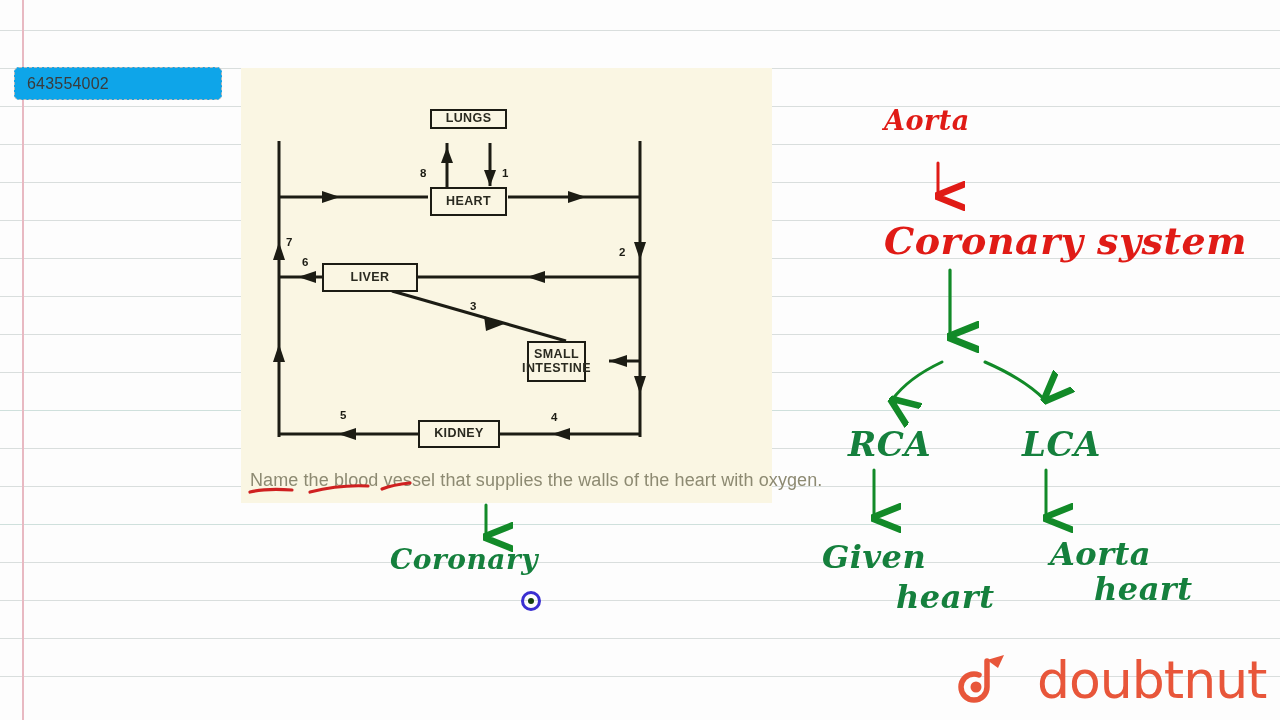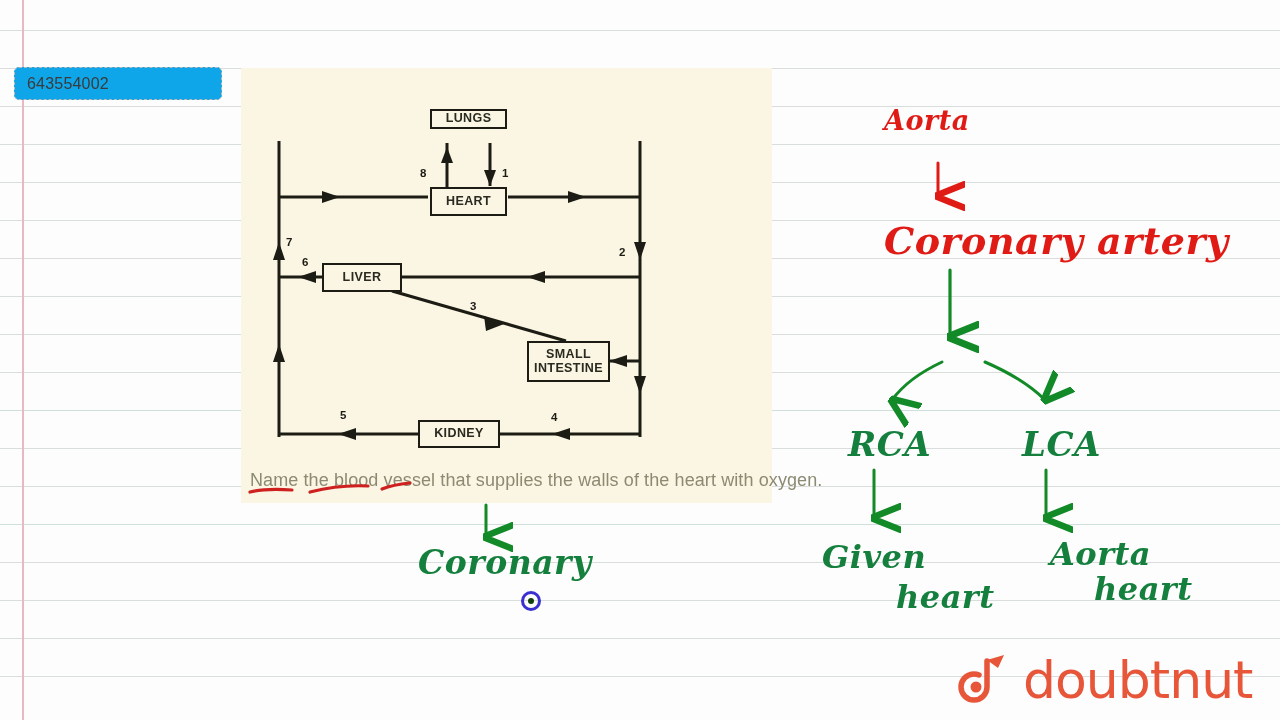--- a/index.html
+++ b/index.html
@@ -167,21 +167,21 @@
     left: 957px;
     top: 650px;
     display: flex;
     align-items: center;
     z-index: 15;
   }
   #logo-word {
     font-size: 52px;
     color: #e8563a;
     letter-spacing: -1px;
-    margin-left: 8px;
+    margin-left: 22px;
     font-family: "DejaVu Sans", sans-serif;
   }
 </style>
 </head>
 <body>
 
 <div id="paper">
   <div class="rule-line" style="top:106px"></div>
   <div class="rule-line" style="top:144px"></div>
   <div class="rule-line" style="top:182px"></div>
@@ -284,25 +284,25 @@
 </svg>
 
 <div class="org-box" style="left:430px; top:109px; width:77px; height:20px;">
   <span>LUNGS</span>
 </div>
 
 <div class="org-box" style="left:430px; top:187px; width:77px; height:29px;">
   <span>HEART</span>
 </div>
 
-<div class="org-box" style="left:322px; top:263px; width:80px; height:29px;">
+<div class="org-box" style="left:322px; top:263px; width:96px; height:29px;">
   <span>LIVER</span>
 </div>
 
-<div class="org-box" style="left:527px; top:341px; width:83px; height:41px;">
+<div class="org-box" style="left:527px; top:341px; width:59px; height:41px;">
   <span>SMALL</span>
   <span>INTESTINE</span>
 </div>
 
 <div class="org-box" style="left:418px; top:420px; width:82px; height:28px;">
   <span>KIDNEY</span>
 </div>
 
 <div class="flow-num" style="left:502px; top:167px;">1</div>
 <div class="flow-num" style="left:619px; top:246px;">2</div>
@@ -347,33 +347,33 @@
   </g>
 
   <g stroke="#128a28" stroke-width="3" fill="none" stroke-linecap="round">
     <line x1="874" y1="470" x2="874" y2="518" marker-end="url(#greenhead)"></line>
     <line x1="1046" y1="470" x2="1046" y2="518" marker-end="url(#greenhead)"></line>
   </g>
 </svg>
 
 <div class="hand red" style="left:884px; top:105px; font-size:27px;">Aorta</div>
 
-<div class="hand red" style="left:884px; top:218px; font-size:38px;">Coronary artery</div>
+<div class="hand red" style="left:884px; top:218px; font-size:38px;">Coronary system</div>
 
 <div class="hand green" style="left:848px; top:424px; font-size:34px;">RCA</div>
 
 <div class="hand green" style="left:1022px; top:424px; font-size:34px;">LCA</div>
 
 <div class="hand green" style="left:822px; top:538px; font-size:32px;">Given</div>
 <div class="hand green" style="left:896px; top:578px; font-size:32px;">heart</div>
 
 <div class="hand green" style="left:1050px; top:535px; font-size:32px;">Aorta</div>
 <div class="hand green" style="left:1094px; top:570px; font-size:32px;">heart</div>
 
-<div class="hand green" style="left:390px; top:543px; font-size:33px;margin-left:28px;">Coronary</div>
+<div class="hand green" style="left:390px; top:543px; font-size:28px;">Coronary</div>
 
 <div id="cursor-ring"></div>
 <div id="cursor-dot"></div>
 
 <div id="logo">
   <svg width="58" height="58" viewBox="0 0 58 58">
     <path d="M30,10 L30,36 A13,13 0 1 1 17,23 A13,13 0 0 1 22,24" fill="none" stroke="#e8563a" stroke-width="5.5" stroke-linecap="round"></path>
     <circle cx="19" cy="36" r="5.5" fill="#e8563a"></circle>
     <path d="M30,9 L47,4 L41,17 z" fill="#e8563a"></path>
   </svg>

